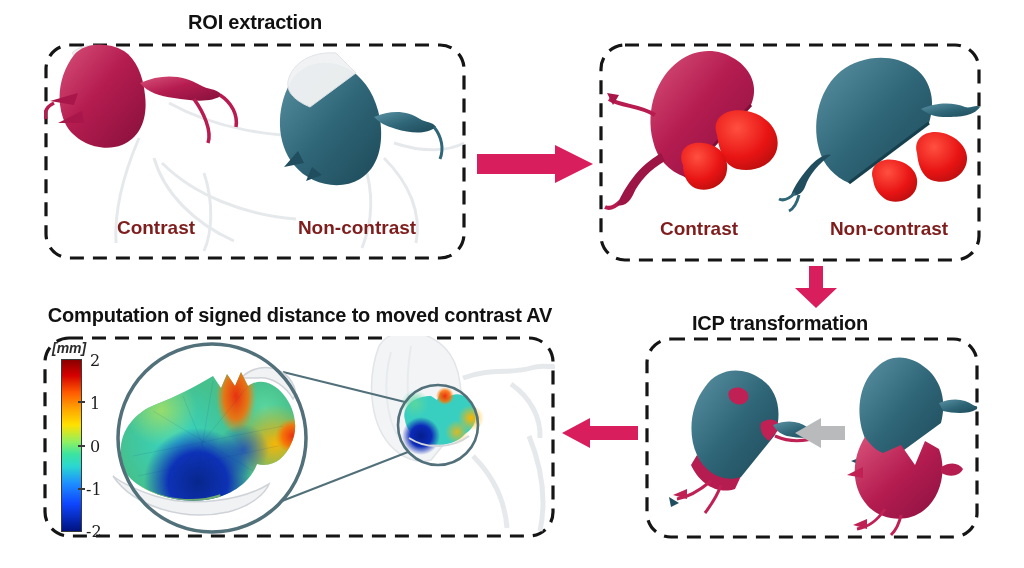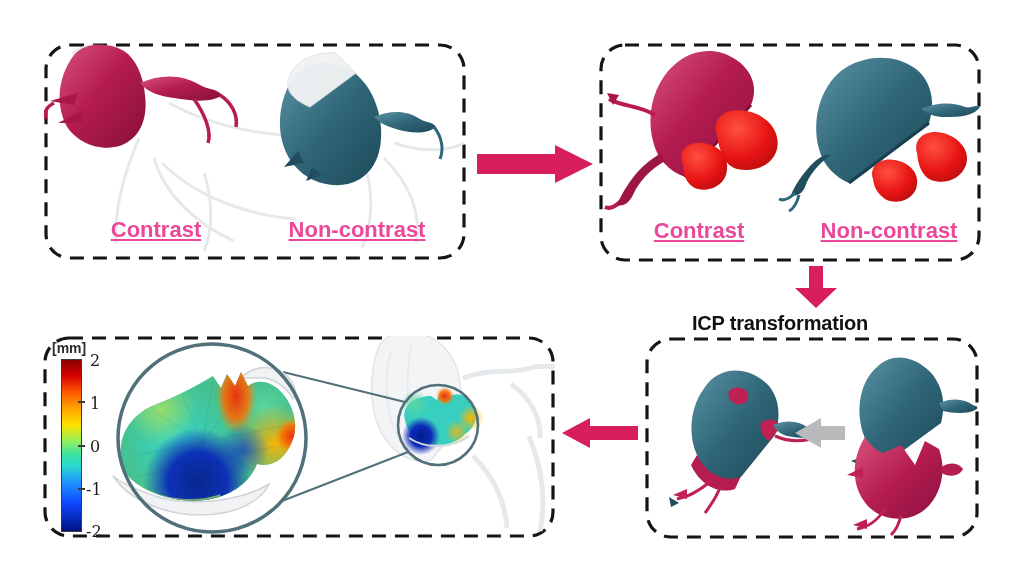--- a/index.html
+++ b/index.html
@@ -6,48 +6,50 @@
   .stage{
     position:relative;width:1024px;height:568px;background:#ffffff;overflow:hidden;
     font-family:"Liberation Sans",sans-serif;
   }
   .abs{position:absolute;}
   .panel-title{
     position:absolute;text-align:center;font-size:20px;font-weight:700;color:#111111;
     letter-spacing:-0.2px;white-space:nowrap;
   }
   .model-label{
-    position:absolute;transform:translateX(-50%);font-size:22px;font-weight:700;color:#ec4899;
+    position:absolute;transform:translateX(-50%);font-size:19px;font-weight:700;color:#7f1d1d;
     white-space:nowrap;
-    text-decoration:underline;
   }
   svg{display:block;}
   .panel-border rect{fill:none;stroke:#151515;stroke-width:3.2;stroke-dasharray:14 9;}
   .colorbar{
     position:absolute;left:61px;top:359px;width:21px;height:173px;border:1px solid #3a3a3a;box-sizing:border-box;
     background:linear-gradient(180deg,
       #8a0000 0%,#d40000 9%,#ff5a00 19%,#ffa000 28%,#ffe100 38%,
       #8ef062 48%,#3ce3a0 55%,#2ad8d0 62%,#1e90ff 72%,#0f46ff 84%,#00127f 100%);
   }
   .cb-tick{position:absolute;width:7px;height:2px;background:#3a3a3a;}
   .cb-num{
     position:absolute;transform:translateY(-50%);font-family:"DejaVu Serif",serif;
     font-size:16px;color:#1c1c1c;
   }
   .cb-unit{
     position:absolute;font-size:14px;font-weight:700;color:#2b2b2b;
     font-family:"Liberation Sans",sans-serif;
+    font-style:italic;
   }
 </style>
 </head>
 <body>
 
 <div class="stage">
 
+  <div class="panel-title" style="left:44px;top:11px;width:422px;">ROI extraction</div>
   <div class="panel-title" style="left:613px;top:312px;width:334px;">ICP transformation</div>
+  <div class="panel-title" style="left:43px;top:304px;width:514px;">Computation of signed distance to moved contrast AV</div>
 
   <svg class="abs panel-border" style="left:44px;top:43px;" width="422" height="217">
     <rect x="2" y="2" width="418" height="213" rx="24"></rect>
   </svg>
   <svg class="abs panel-border" style="left:599px;top:43px;" width="382" height="219">
     <rect x="2" y="2" width="378" height="215" rx="24"></rect>
   </svg>
   <svg class="abs panel-border" style="left:645px;top:337px;" width="334" height="202">
     <rect x="2" y="2" width="330" height="198" rx="24"></rect>
   </svg>

